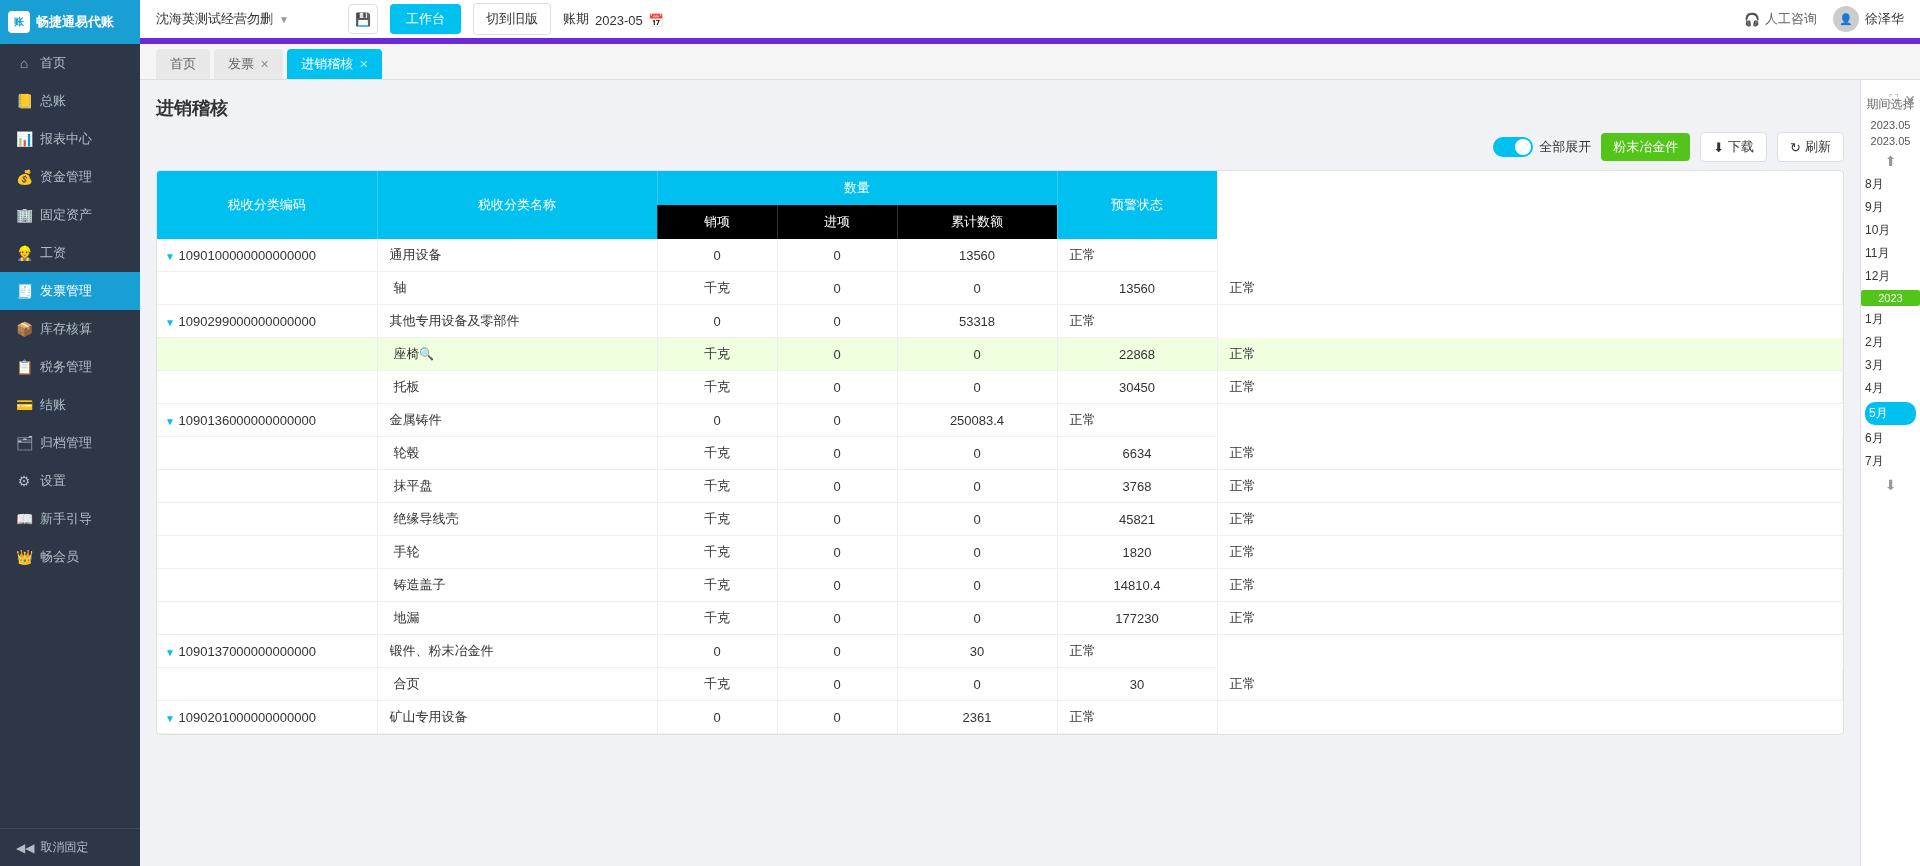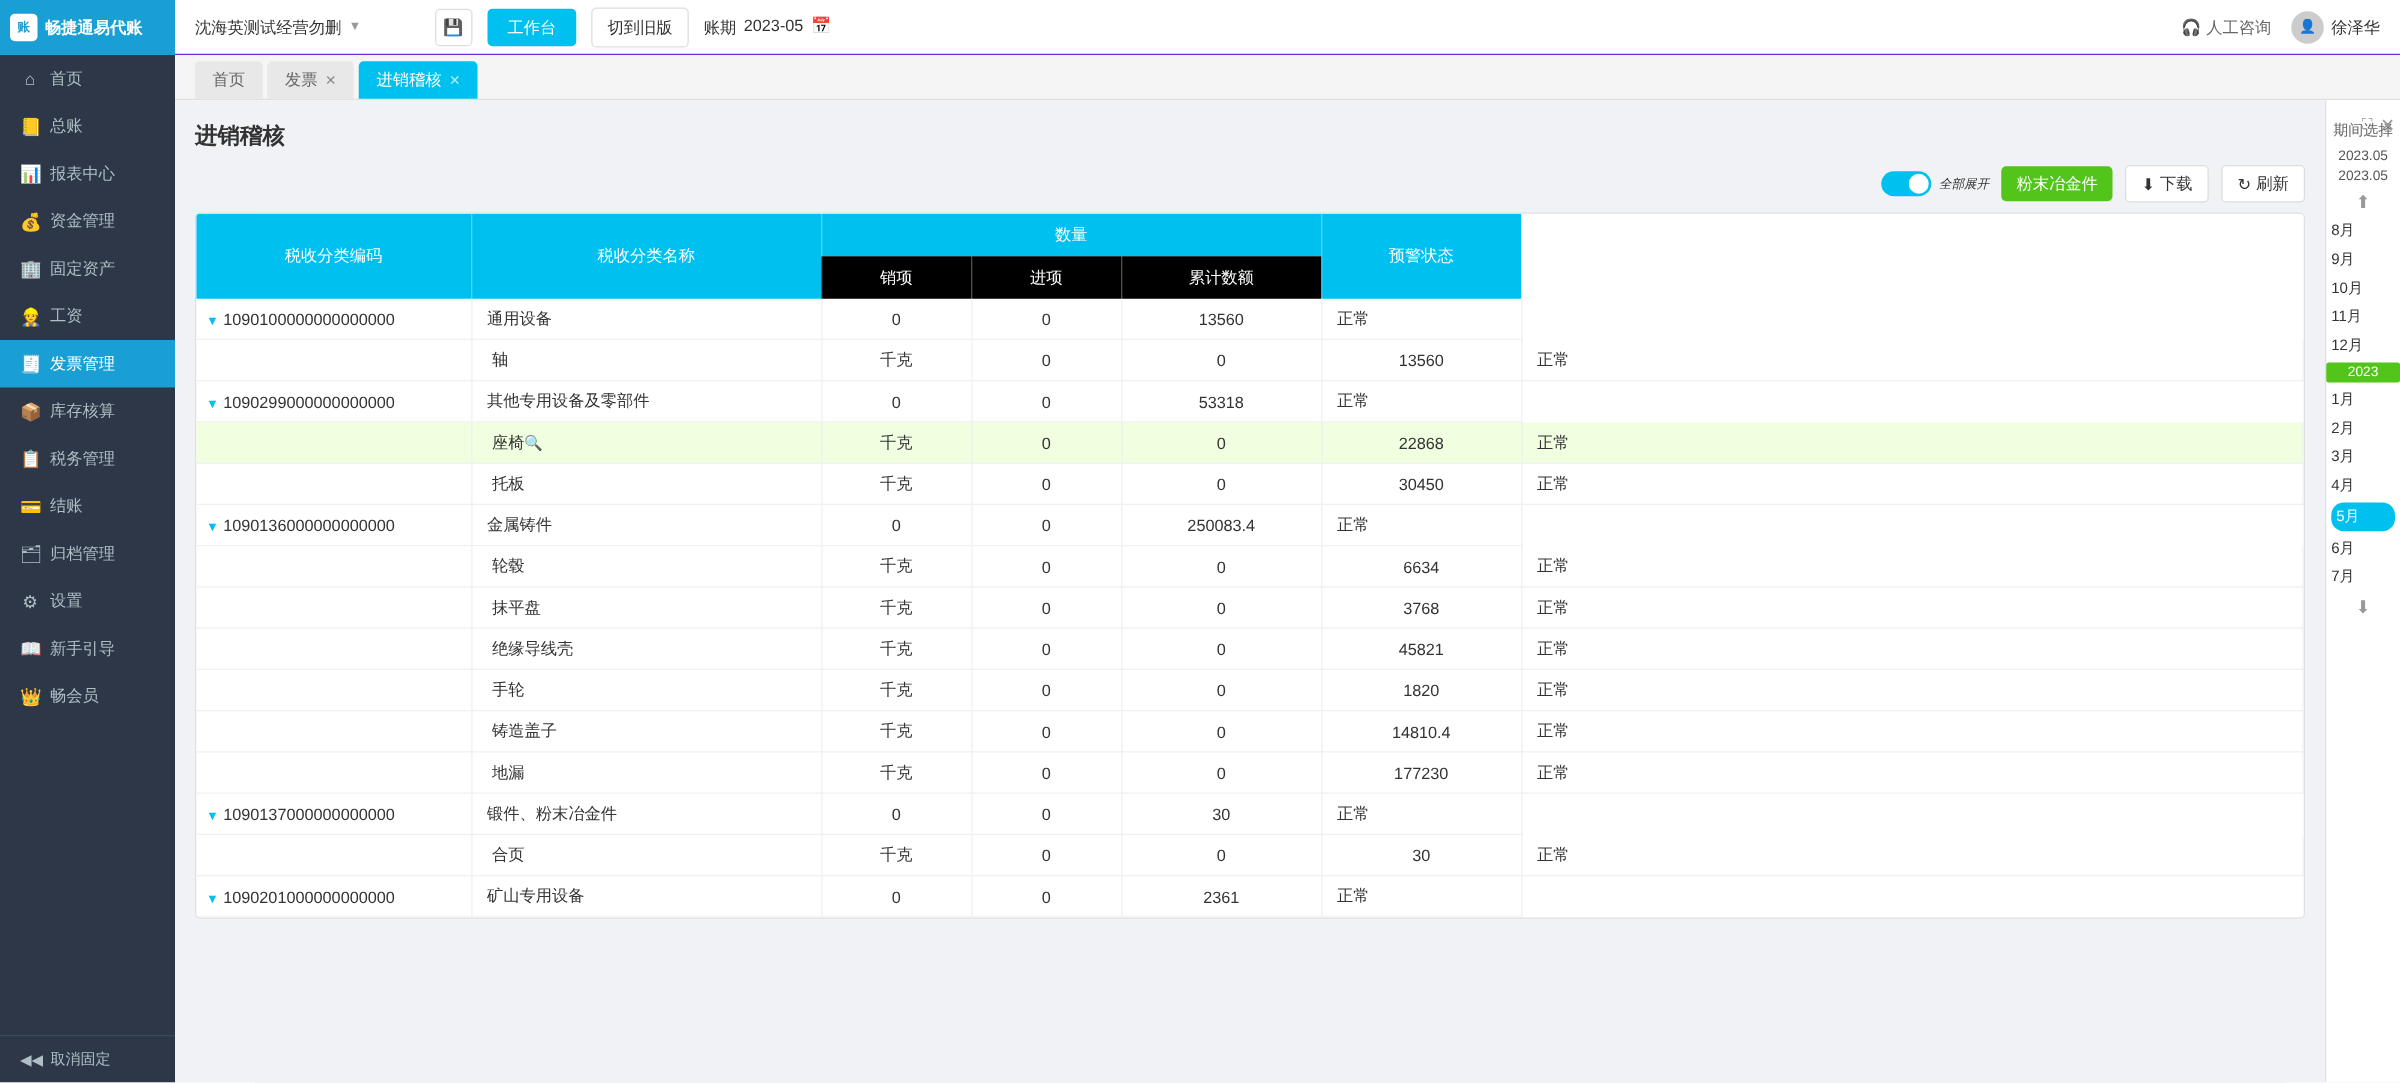--- a/index.html
+++ b/index.html
@@ -69,21 +69,21 @@
     }
 
     
     .topbar {
       background: white;
       height: 44px;
       display: flex;
       align-items: center;
       padding: 0 16px;
       gap: 12px;
-      border-bottom: 1px solid #6d28d9;
+      border-bottom: 6px solid #6d28d9;
       flex-shrink: 0;
     }
     .topbar-company {
       display: flex;
       align-items: center;
       gap: 6px;
       color: #333;
       font-size: 13px;
       cursor: pointer;
       min-width: 180px;
@@ -112,21 +112,21 @@
       border: 1px solid #ddd;
       background: white;
       color: #333;
       border-radius: 4px;
       padding: 6px 12px;
       cursor: pointer;
       font-size: 13px;
     }
     .topbar-period {
       display: flex;
-      align-items: flex-start;
+      align-items: flex-end;
       gap: 6px;
       color: #333;
       font-size: 13px;
     }
     .topbar-right {
       margin-left: auto;
       display: flex;
       align-items: center;
       gap: 16px;
     }
@@ -214,23 +214,22 @@
       display: flex;
       align-items: center;
       justify-content: flex-end;
       gap: 10px;
       margin-bottom: 8px;
     }
     .toggle-all {
       display: flex;
       align-items: center;
       gap: 6px;
-      font-size: 10px;
-      color: #333;
-      font-style: italic;
+      font-size: 13px;
+      color: #333;
     }
     .toggle-switch {
       width: 40px; height: 20px;
       background: #00c0ef;
       border-radius: 10px;
       position: relative;
       cursor: pointer;
     }
     .toggle-switch::after {
       content: '';

